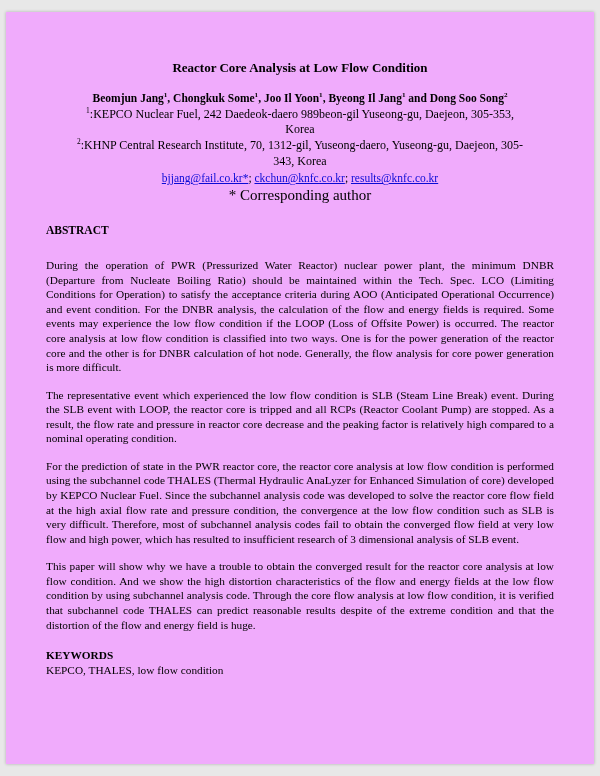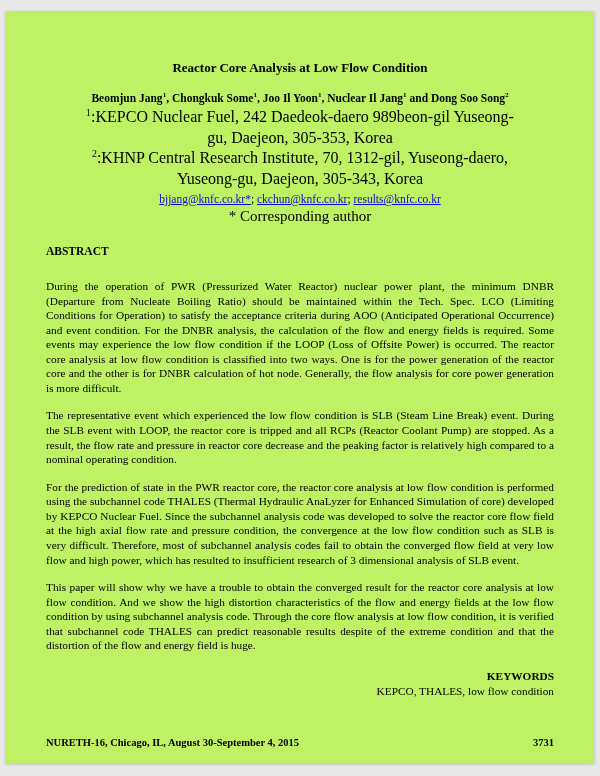--- a/index.html
+++ b/index.html
@@ -8,21 +8,21 @@
     padding: 0;
     background: #e8e8e8;
     width: 600px;
     font-family: "Liberation Serif", serif;
     color: #000;
   }
   .page {
     width: 588px;
     height: 752px;
     margin: 12px auto;
-    background: #bef264;
+    background: #f0abfc;
     position: relative;
     padding: 48px 40px 0 40px;
     box-shadow: 0 0 3px rgba(0,0,0,0.25);
   }
   .title {
     text-align: center;
     font-weight: bold;
     font-size: 13px;
     line-height: 1.3;
   }
@@ -34,21 +34,21 @@
     margin-top: 14px;
     line-height: 1.3;
   }
   sup {
     font-size: 0.62em;
     vertical-align: super;
     line-height: 0;
   }
   .affiliations {
     text-align: center;
-    font-size: 16px;
+    font-size: 12px;
     line-height: 1.3;
     width: 88%;
     margin: 1px auto 0 auto;
   }
   .emails {
     text-align: center;
     font-size: 11.5px;
     margin-top: 2px;
     line-height: 1.3;
   }
@@ -68,21 +68,21 @@
     margin-top: 20px;
     margin-bottom: 22px;
   }
   .body-par {
     font-size: 11.3px;
     line-height: 1.29;
     text-align: justify;
     margin: 0 0 13px 0;
   }
   .keywords {
-    text-align: right;
+    text-align: left;
     font-size: 11.3px;
     line-height: 1.35;
     margin-top: 16px;
   }
   .keywords .kw-head { font-weight: bold; }
   .footer {
     position: absolute;
     left: 40px;
     right: 40px;
     bottom: 16px;
@@ -94,41 +94,37 @@
 </style>
 </head>
 <body>
 
 <div class="page">
 
   <div class="title">
     <div class="tline">Reactor Core Analysis at Low Flow Condition</div>
   </div>
 
-  <div class="authors"><span>Beomjun Jang</span><sup>1</sup><span>, </span><span>Chongkuk Some</span><sup>1</sup><span>, </span><span>Joo Il Yoon</span><sup>1</sup><span>, </span><span>Nuclear Il Jang</span><sup>1</sup><span> and </span><span>Dong Soo Song</span><sup>2</sup></div>
+  <div class="authors"><span>Beomjun Jang</span><sup>1</sup><span>, </span><span>Chongkuk Some</span><sup>1</sup><span>, </span><span>Joo Il Yoon</span><sup>1</sup><span>, </span><span>Byeong Il Jang</span><sup>1</sup><span> and </span><span>Dong Soo Song</span><sup>2</sup></div>
 
   <div class="affiliations">
     <div><sup>1</sup><span>:KEPCO Nuclear Fuel, 242 Daedeok-daero 989beon-gil Yuseong-gu, Daejeon, 305-353, Korea</span></div>
     <div><sup>2</sup><span>:KHNP Central Research Institute, 70, 1312-gil, Yuseong-daero, Yuseong-gu, Daejeon, 305-343, Korea</span></div>
   </div>
 
-  <div class="emails"><a>bjjang@knfc.co.kr*</a><span>; </span><a>ckchun@knfc.co.kr</a><span>; </span><a>results@knfc.co.kr</a></div>
+  <div class="emails"><a>bjjang@fail.co.kr*</a><span>; </span><a>ckchun@knfc.co.kr</a><span>; </span><a>results@knfc.co.kr</a></div>
 
   <div class="corresponding">* Corresponding author</div>
 
   <div class="abstract-heading">ABSTRACT</div>
 
   <p class="body-par">During the operation of PWR (Pressurized Water Reactor) nuclear power plant, the minimum DNBR (Departure from Nucleate Boiling Ratio) should be maintained within the Tech. Spec. LCO (Limiting Conditions for Operation) to satisfy the acceptance criteria during AOO (Anticipated Operational Occurrence) and event condition. For the DNBR analysis, the calculation of the flow and energy fields is required. Some events may experience the low flow condition if the LOOP (Loss of Offsite Power) is occurred. The reactor core analysis at low flow condition is classified into two ways. One is for the power generation of the reactor core and the other is for DNBR calculation of hot node. Generally, the flow analysis for core power generation is more difficult.</p>
   <p class="body-par">The representative event which experienced the low flow condition is SLB (Steam Line Break) event. During the SLB event with LOOP, the reactor core is tripped and all RCPs (Reactor Coolant Pump) are stopped. As a result, the flow rate and pressure in reactor core decrease and the peaking factor is relatively high compared to a nominal operating condition.</p>
   <p class="body-par">For the prediction of state in the PWR reactor core, the reactor core analysis at low flow condition is performed using the subchannel code THALES (Thermal Hydraulic AnaLyzer for Enhanced Simulation of core) developed by KEPCO Nuclear Fuel. Since the subchannel analysis code was developed to solve the reactor core flow field at the high axial flow rate and pressure condition, the convergence at the low flow condition such as SLB is very difficult. Therefore, most of subchannel analysis codes fail to obtain the converged flow field at very low flow and high power, which has resulted to insufficient research of 3 dimensional analysis of SLB event.</p>
   <p class="body-par">This paper will show why we have a trouble to obtain the converged result for the reactor core analysis at low flow condition. And we show the high distortion characteristics of the flow and energy fields at the low flow condition by using subchannel analysis code. Through the core flow analysis at low flow condition, it is verified that subchannel code THALES can predict reasonable results despite of the extreme condition and that the distortion of the flow and energy field is huge.</p>
 
   <div class="keywords">
     <div class="kw-head">KEYWORDS</div>
     <div>KEPCO, THALES, low flow condition</div>
   </div>
 
-  <div class="footer">
-    <span>NURETH-16, Chicago, IL, August 30-September 4, 2015</span>
-    <span>3731</span>
-  </div>
 
 </div>
 
 </body></html>

